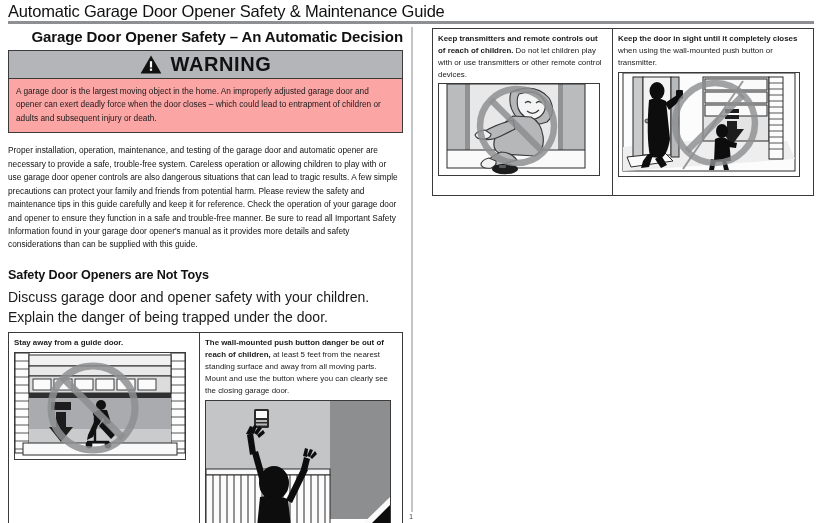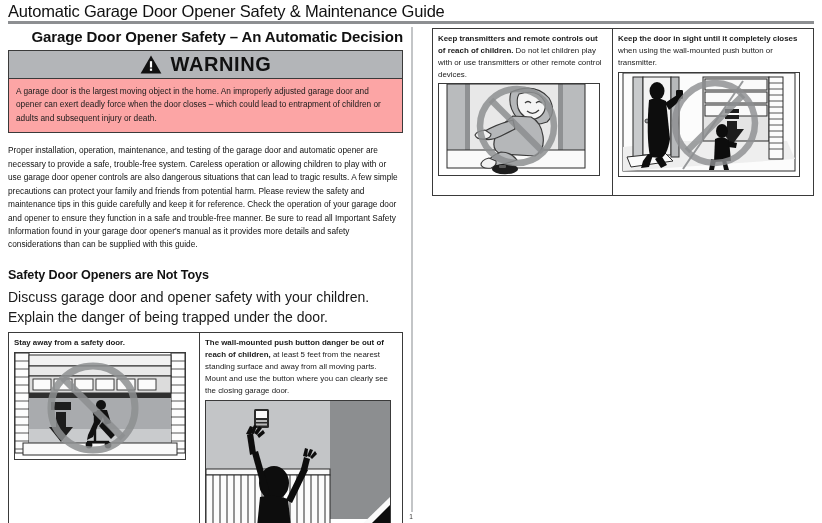--- a/index.html
+++ b/index.html
@@ -209,21 +209,21 @@
 
     <div class="body-para">Proper installation, operation, maintenance, and testing of the garage door and automatic opener are necessary to provide a safe, trouble-free system. Careless operation or allowing children to play with or use garage door opener controls are also dangerous situations that can lead to tragic results. A few simple precautions can protect your family and friends from potential harm. Please review the safety and maintenance tips in this guide carefully and keep it for reference. Check the operation of your garage door and opener to ensure they function in a safe and trouble-free manner. Be sure to read all Important Safety Information found in your garage door opener's manual as it provides more details and safety considerations than can be supplied with this guide.</div>
 
     <div class="section-head2">Safety Door Openers are Not Toys</div>
     <div class="sub-line">Discuss garage door and opener safety with your children. Explain the danger of being trapped under the door.</div>
 
     <div class="panel-row">
 
       <div class="panel left-p">
         <div class="panel-caption">
-          <b>Stay away from a safety door.</b><span></span>
+          <b>Stay away from a guide door.</b><span></span>
         </div>
         <div class="fig" style="width:172px;height:108px;">
           <svg width="170" height="106" viewBox="0 0 170 106">
             <rect x="0" y="0" width="170" height="106" fill="#ffffff"></rect>
 
             <rect x="0" y="0" width="14" height="100" fill="#fdfdfd" stroke="#2b2b2b" stroke-width="1"></rect>
             <rect x="156" y="0" width="14" height="100" fill="#fdfdfd" stroke="#2b2b2b" stroke-width="1"></rect>
             <g stroke="#2b2b2b" stroke-width="0.8">
               <line x1="0" y1="8" x2="14" y2="8"></line>
                 <line x1="0" y1="16" x2="14" y2="16"></line>

